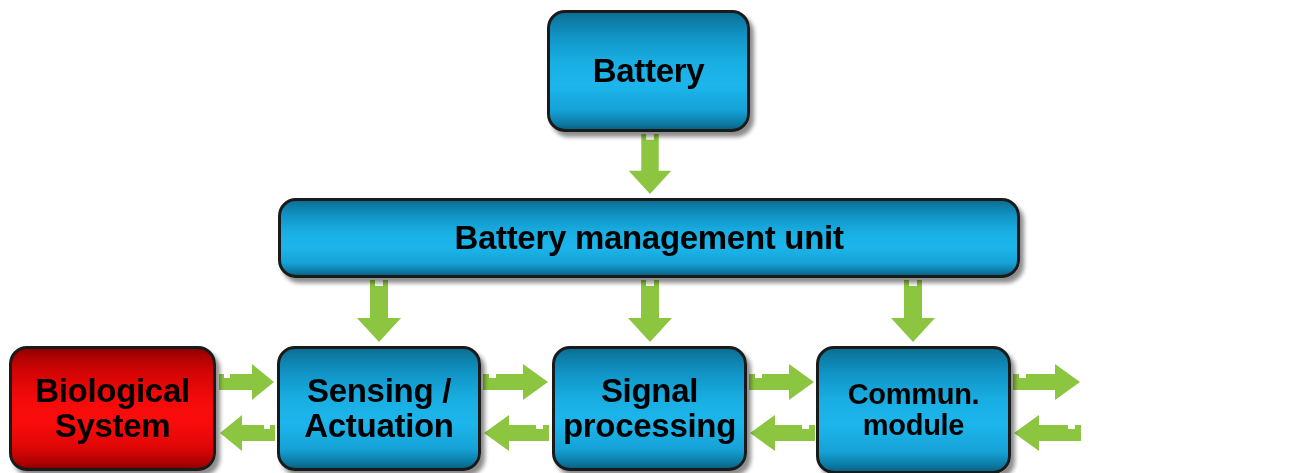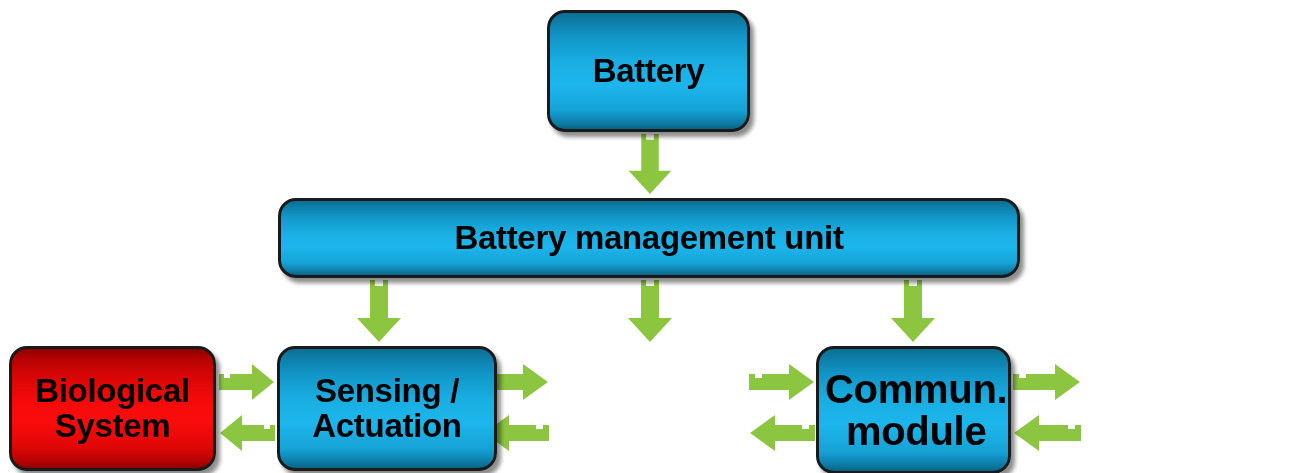--- a/index.html
+++ b/index.html
@@ -60,23 +60,23 @@
         #f40a0a 42%,
         #fb0c0c 60%,
         #e00707 82%,
         #b20202 95%,
         #8a0000 100%);
   }
 
   
   #battery          { left: 547px;  top: 10px;  width: 203px; height: 122px; font-size: 33px; }
   #emu              { left: 278px;  top: 198px; width: 742px; height: 80px;  font-size: 33px; }
-  #sensing          { left: 277px;  top: 346px; width: 220px; height: 125px; font-size: 33px; }
+  #sensing          { left: 277px;  top: 346px; width: 204px; height: 125px; font-size: 33px; }
   #signal           { left: 552px;  top: 346px; width: 195px; height: 125px; font-size: 33px; }
-  #commun           { left: 816px;  top: 346px; width: 195px; height: 128px; font-size: 40px; }
+  #commun           { left: 816px;  top: 346px; width: 195px; height: 128px; font-size: 29px; }
   #biological       { left: 9px;    top: 346px; width: 207px; height: 125px; font-size: 33px; }
   #transdevice      { left: 1083px; top: 346px; width: 203px; height: 125px; font-size: 33px; }
 
   
   .arrow {
     position: absolute;
     z-index: 2;
   }
   .arrow svg { display: block; }
 
@@ -110,20 +110,24 @@
   <div class="block red" id="biological">
     <span class="label">Biological
 System</span>
   </div>
 
   <div class="block blue" id="sensing">
     <span class="label">Sensing /
 Actuation</span>
   </div>
 
+  <div class="block blue" id="signal">
+    <span class="label">Signal
+processing</span>
+  </div>
 
   <div class="block blue" id="commun">
     <span class="label">Commun.
 module</span>
   </div>
 
 
   <div class="arrow" id="arr-battery-emu">
     <svg viewBox="0 0 56 64" width="58" height="62" xmlns="http://www.w3.org/2000/svg">
       <path d="M19,0 L24,0 L24,6 L32,6 L32,0 L37,0 L37,38 L50,38 L28,62 L6,38 L19,38 Z" fill="#8cc640"></path>

